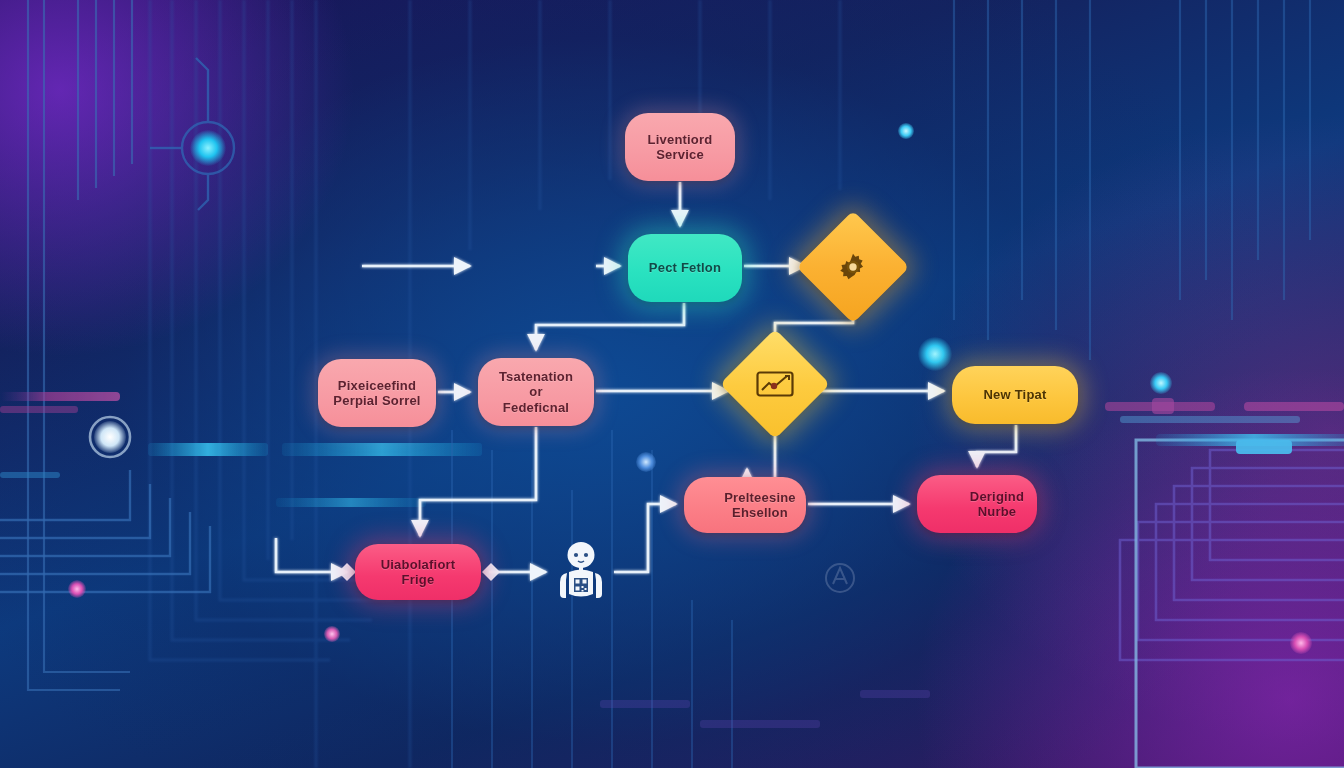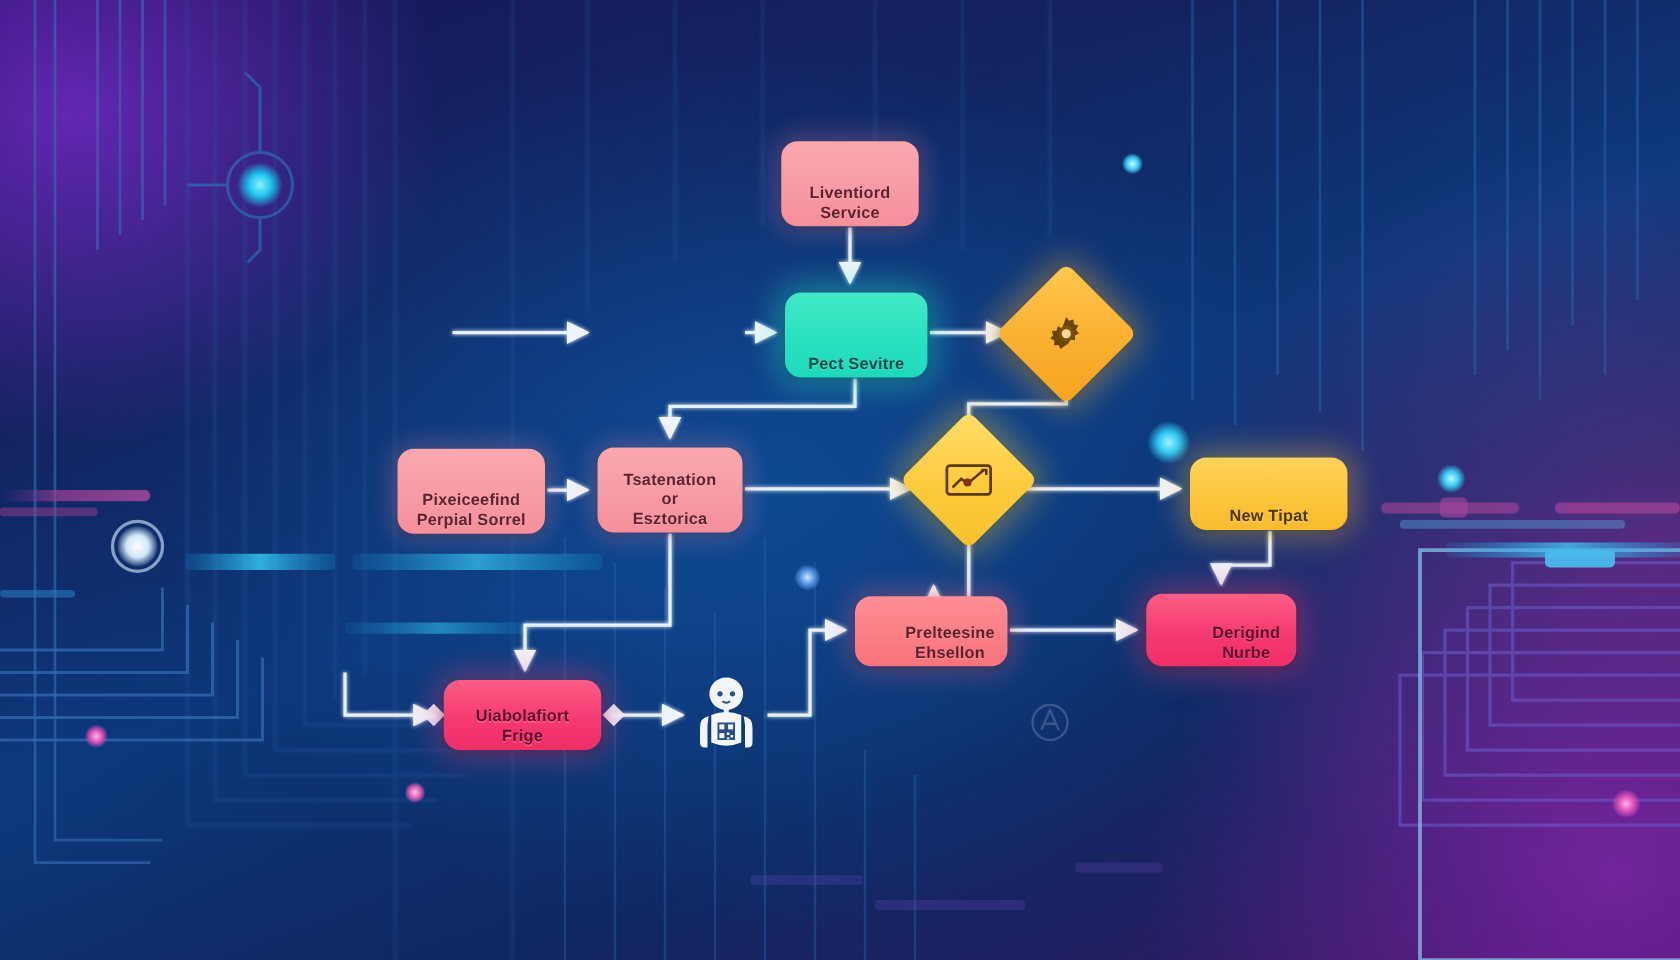--- a/index.html
+++ b/index.html
@@ -40,22 +40,21 @@
     text-align:center;
     line-height:1.18;
     font-size:13px;
     font-weight:700;
     letter-spacing:.2px;
     color:#2b1620;
     padding:4px 8px;
     user-select:none;
   }
   .node.rect{
-    border-radius:13px;
-    align-items:flex-end;
+    border-radius:23px;
   }
   .node .lbl{ white-space:pre-line; text-shadow:0 1px 0 rgba(255,255,255,.18); }
 
   .n-salmon{
     background:linear-gradient(180deg,#ff8e94 0%,#fb7f87 55%,#f8737e 100%);
     box-shadow:0 0 22px 5px rgba(255,110,130,.32), 0 2px 7px rgba(0,0,0,.32);
     color:#5a1f2c;
   }
   .n-salmon-l{
     background:linear-gradient(180deg,#f9a8ae 0%,#f79aa3 60%,#f68f99 100%);
@@ -317,21 +316,21 @@
     </g>
   </svg>
 
   <div class="node rect n-salmon-l" style="left:625px;top:113px;width:110px;height:68px;">
     <span class="lbl">Liventiord
 Service</span>
   </div>
 
 
   <div class="node rect n-mint" style="left:628px;top:234px;width:114px;height:68px;">
-    <span class="lbl">Pect Sevitre</span>
+    <span class="lbl">Pect Fetlon</span>
   </div>
 
   <div class="diamond d-orange" style="left:813px;top:227px;width:80px;height:80px;">
     <span class="dshape"></span>
     <svg class="dicon" width="34" height="34" viewBox="0 0 24 24">
       <g fill="#5a3a06">
         <path d="M12 2.6l1.6 2.1 2.5-.7.2 2.6 2.5.8-1.3 2.3 1.6 2.1-2.3 1.2.2 2.6-2.6-.3-1.3 2.3L10.9 19l-2.1 1.6-1.2-2.3-2.6.2.3-2.6-2.3-1.3 1.6-1.6-.7-2.5 2.6-.2.8-2.5 2.3 1.3z" opacity=".9"></path>
       </g>
       <circle cx="12" cy="12" r="4.4" fill="#7a5309"></circle>
       <circle cx="12" cy="12" r="2.6" fill="#f6d89a"></circle>
@@ -339,21 +338,21 @@
   </div>
 
   <div class="node rect n-salmon-l" style="left:318px;top:359px;width:118px;height:68px;">
     <span class="lbl">Pixeiceefind
 Perpial Sorrel</span>
   </div>
 
   <div class="node rect n-salmon-l" style="left:478px;top:358px;width:116px;height:68px;">
     <span class="lbl">Tsatenation
 or
-Esztorica</span>
+Fedeficnal</span>
   </div>
 
   <div class="diamond d-yellow" style="left:736px;top:345px;width:78px;height:78px;">
     <span class="dshape"></span>
     <svg class="dicon" width="38" height="26" viewBox="0 0 38 26">
       <rect x="1.5" y="1.5" width="35" height="23" rx="2.5" fill="none" stroke="#5a3a06" stroke-width="2.2"></rect>
       <path d="M6 19 L13 12 L18 16 L31 5" fill="none" stroke="#5a3a06" stroke-width="2"></path>
       <circle cx="18" cy="15" r="3.2" fill="#8a2f1c"></circle>
       <path d="M29 5 l4 0 l0 4" fill="none" stroke="#5a3a06" stroke-width="2"></path>
     </svg>

